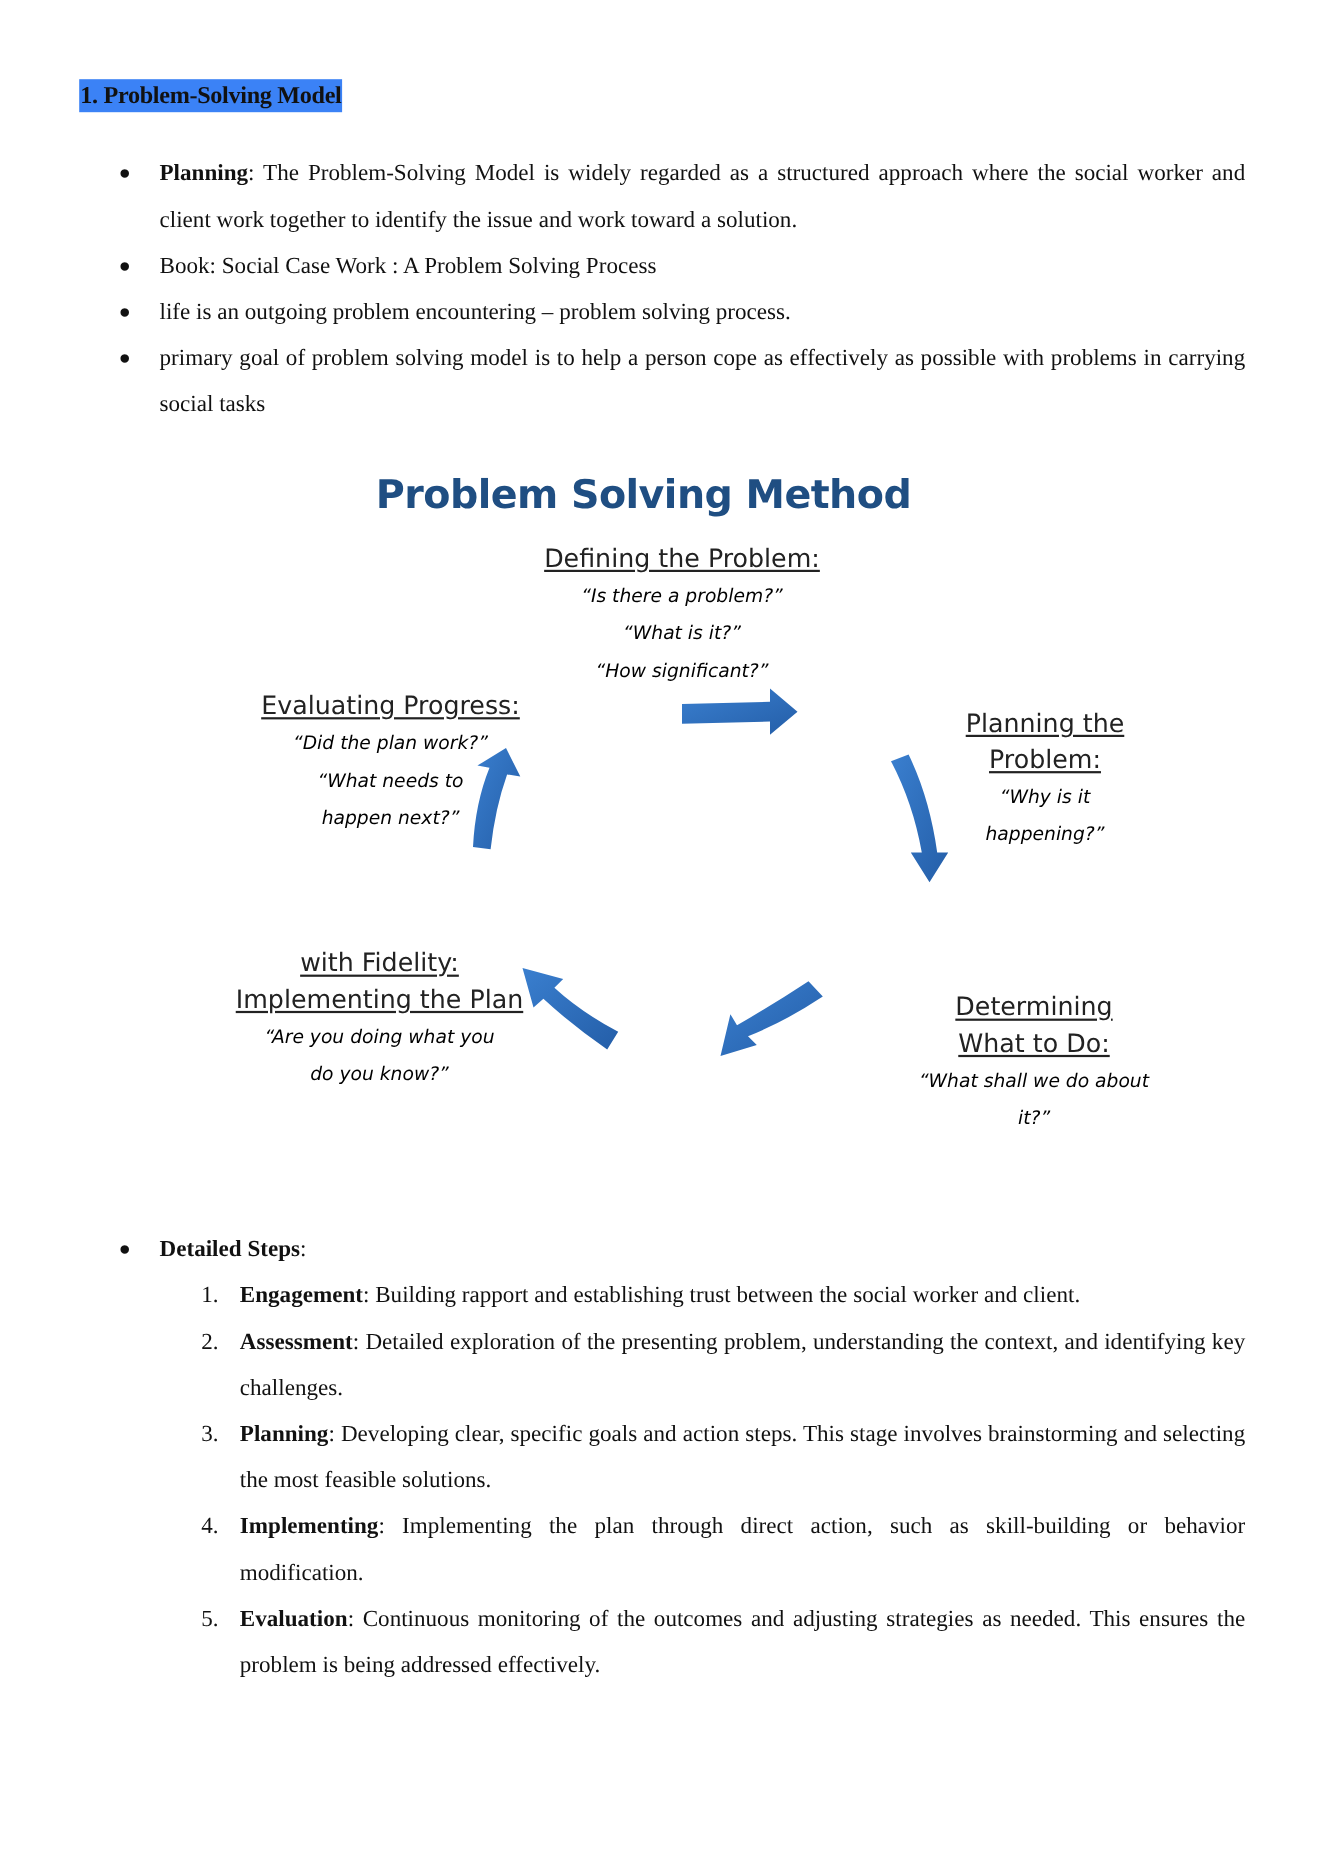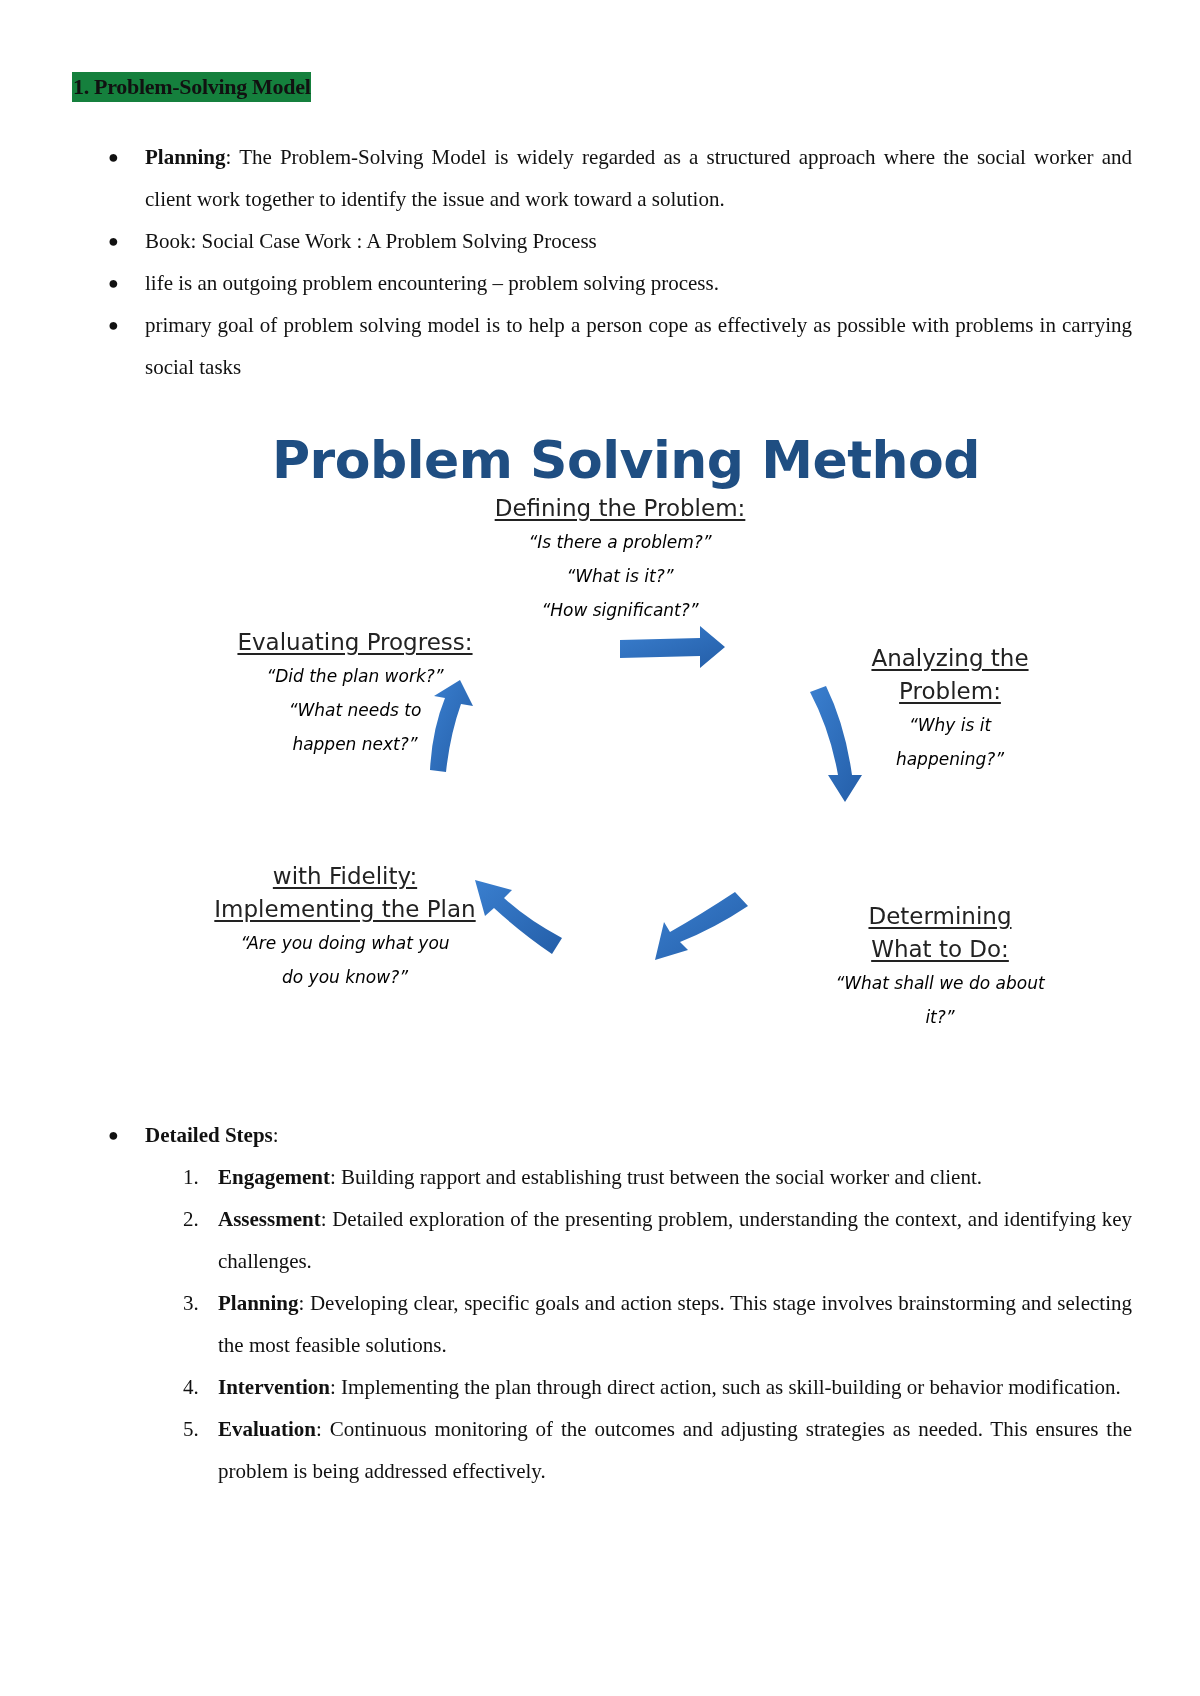--- a/index.html
+++ b/index.html
@@ -12,21 +12,21 @@
     }
 
     
     .heading {
       position: absolute;
       left: 72px; top: 72px;
       font-family: "Liberation Serif", serif;
       font-weight: bold;
       font-size: 22px;
       line-height: 30px;
-      background: #15803d;
+      background: #3b82f6;
       padding: 0 1px;
       letter-spacing: -0.3px;
     }
 
     
     .blist {
       position: absolute;
       left: 72px; width: 1060px;
       list-style: none;
       font-family: "Liberation Serif", serif;
@@ -55,24 +55,24 @@
 
     
     .diagram {
       position: absolute;
       left: 190px; top: 430px;
       width: 920px; height: 620px;
     }
     .diagram-title {
       position: absolute;
       left: 0; top: 0; width: 100%;
-      text-align: right;
+      text-align: center;
       font-family: "DejaVu Sans", sans-serif;
       font-weight: bold;
-      font-size: 52px;
+      font-size: 36px;
       color: #1f4e82;
       letter-spacing: -0.5px;
       padding-left: 130px;
       box-sizing: border-box;
     }
     .stage {
       position: absolute;
       text-align: center;
       font-family: "DejaVu Sans", sans-serif;
     }
@@ -121,21 +121,21 @@
   <div class="diagram-title" style="left:-130px;">Problem Solving Method</div>
 
   <div class="stage" style="left:270px; top:62px; width:320px;">
     <div class="label">Defining the Problem:</div>
     <div class="q">“Is there a problem?”</div>
     <div class="q">“What is it?”</div>
     <div class="q">“How significant?”</div>
   </div>
 
   <div class="stage" style="left:640px; top:212px; width:240px;">
-    <div class="label">Analyzing the</div>
+    <div class="label">Planning the</div>
     <div class="label">Problem:</div>
     <div class="q">“Why is it</div>
     <div class="q">happening?”</div>
   </div>
 
   <div class="stage" style="left:590px; top:470px; width:320px;">
     <div class="label">Determining</div>
     <div class="label">What to Do:</div>
     <div class="q">“What shall we do about</div>
     <div class="q">it?”</div>
@@ -200,19 +200,19 @@
   <li>
     <span class="num">2.</span>
     <span class="bold">Assessment</span><span>: Detailed exploration of the presenting problem, understanding the context, and identifying key challenges.</span>
   </li>
   <li>
     <span class="num">3.</span>
     <span class="bold">Planning</span><span>: Developing clear, specific goals and action steps. This stage involves brainstorming and selecting the most feasible solutions.</span>
   </li>
   <li>
     <span class="num">4.</span>
-    <span class="bold">Intervention</span><span>: Implementing the plan through direct action, such as skill-building or behavior modification.</span>
+    <span class="bold">Implementing</span><span>: Implementing the plan through direct action, such as skill-building or behavior modification.</span>
   </li>
   <li>
     <span class="num">5.</span>
     <span class="bold">Evaluation</span><span>: Continuous monitoring of the outcomes and adjusting strategies as needed. This ensures the problem is being addressed effectively.</span>
   </li>
 </ol>
 
 </body></html>

